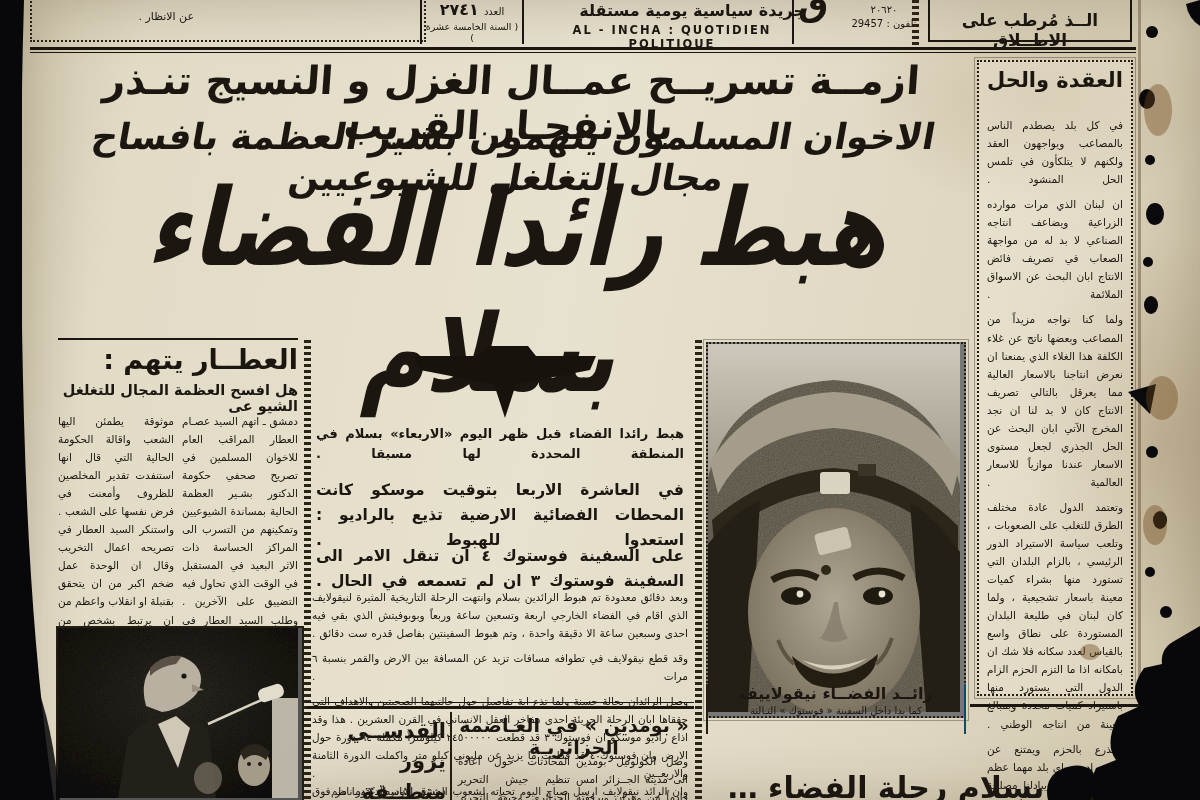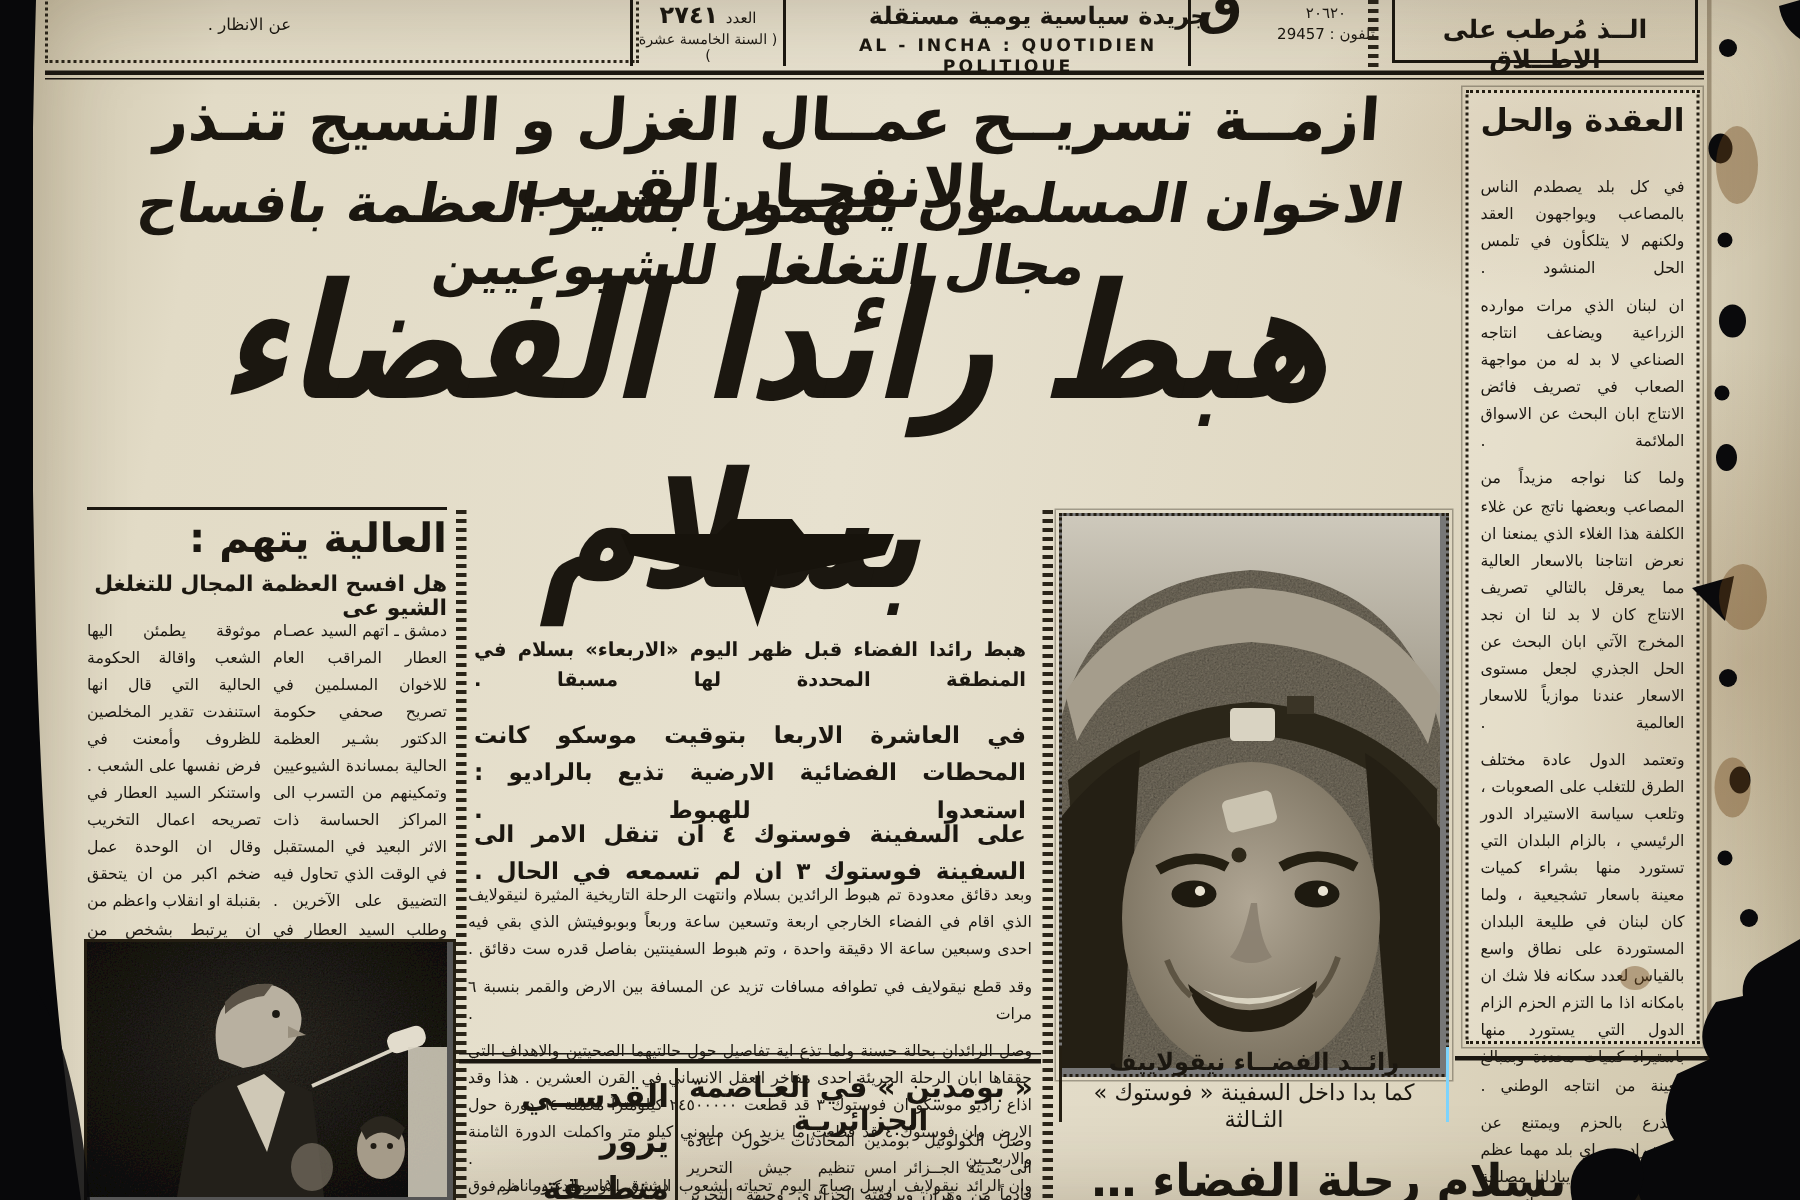--- a/index.html
+++ b/index.html
@@ -87,21 +87,21 @@
       <p>ولما كنا نواجه مزيداً من المصاعب وبعضها ناتج عن غلاء الكلفة هذا الغلاء الذي يمنعنا ان نعرض انتاجنا بالاسعار العالية مما يعرقل بالتالي تصريف الانتاج كان لا بد لنا ان نجد المخرج الآتي ابان البحث عن الحل الجذري لجعل مستوى الاسعار عندنا موازياً للاسعار العالمية .</p>
       <p>وتعتمد الدول عادة مختلف الطرق للتغلب على الصعوبات ، وتلعب سياسة الاستيراد الدور الرئيسي ، بالزام البلدان التي تستورد منها بشراء كميات معينة باسعار تشجيعية ، ولما كان لبنان في طليعة البلدان المستوردة على نطاق واسع بالقياس لعدد سكانه فلا شك ان بامكانه اذا ما التزم الحزم الزام الدول التي يستورد منها باستيراد كميات محددة وبمبالغ معينة من انتاجه الوطني .</p>
       <p>فيتذرع بالحزم ويمتنع عن الاستيراد من اي بلد مهما عظم شأنه ان كان لا يبادلنا مصلحة بمصلحة وفائدة بفائدة .</p>
 
     </div>
 
   </div>
   <div class="abs rule-h" style="left:970px;top:704px;width:170px;height:3px;"></div>
 
   <div class="abs rule-h" style="left:58px;top:338px;width:240px;height:2px;"></div>
-  <div class="abs rtl b" style="left:58px;top:344px;width:240px;font-size:27px;letter-spacing:-1px;">العالية يتهم :</div>
+  <div class="abs rtl b" style="left:58px;top:344px;width:240px;font-size:27px;letter-spacing:-1px;">العطــار يتهم :</div>
   <div class="abs rtl b" style="left:58px;top:382px;width:240px;font-size:14.5px;">هل افسح العظمة المجال للتغلغل الشيو عى</div>
   <div class="abs rtl tiny just prelines" style="left:182px;top:412px;width:116px;">دمشق ـ اتهم السيد عصـام العطار المراقب العام للاخوان المسلمين في تصريح صحفي حكومة الدكتور بشـير العظمة الحالية بمساندة الشيوعيين وتمكينهم من التسرب الى المراكز الحساسة ذات الاثر البعيد في المستقبل في الوقت الذي تحاول فيه التضييق على الآخرين .
 وطلب السيد العطار في تصريحه من رئيس الجمهورية اقامة حكومة</div>
   <div class="abs rtl tiny just prelines" style="left:58px;top:412px;width:116px;">موثوقة يطمئن اليها الشعب واقالة الحكومة الحالية التي قال انها استنفدت تقدير المخلصين للظروف وأمعنت في فرض نفسها على الشعب .
 واستنكر السيد العطار في تصريحه اعمال التخريب وقال ان الوحدة عمل ضخم اكبر من ان يتحقق بقنبلة او انقلاب واعظم من ان يرتبط بشخص من الاشخاص مهما كان .</div>
 
   <div class="abs photo-frame" style="left:56px;top:626px;width:244px;height:174px;">
     <svg width="240" height="170" viewBox="0 0 240 170">
       <defs>
         <filter id="grain">
@@ -196,23 +196,23 @@
       <circle cx="174" cy="250" r="3.4" fill="#e8e2d2"></circle>
 
       <path d="M126 258 Q120 286 112 294 Q126 302 140 294 Q132 284 130 258 Z" fill="#8a8070" opacity=".9"></path>
       <path d="M84 312 Q126 348 170 310 Q168 330 148 340 Q126 348 104 340 Q88 330 84 312 Z" fill="#241e12"></path>
       <path d="M94 316 Q126 336 160 314 Q126 328 94 316 Z" fill="#d8d2c0"></path>
       <path d="M70 296 Q76 312 86 320" stroke="#5d5443" stroke-width="4" fill="none"></path>
       <path d="M184 294 Q178 312 168 320" stroke="#5d5443" stroke-width="4" fill="none"></path>
     </svg>
   </div>
 
-  <div class="abs rtl center" style="left:706px;top:698px;width:256px;height:50px;border-right:2px solid #7dd3fc;border-left:2px solid #241e12;">
+  <div class="abs rtl center" style="left:706px;top:684px;width:256px;height:50px;border-right:2px solid #0c4a6e;border-left:2px solid #241e12;">
     <div class="b" style="font-size:16px;">رائــد الفضــاء نيقولاييف</div>
-    <div style="font-size:15px;margin-top:2px;">كما بدا داخل السفينة « فوستوك » الثـالثة</div>
+    <div style="font-size:10px;margin-top:2px;">كما بدا داخل السفينة « فوستوك » الثـالثة</div>
   </div>
 
   <div class="abs rtl b" style="left:700px;top:770px;width:440px;font-size:30px;white-space:nowrap;overflow:hidden;">انتهت بسلام رحلة الفضاء …</div>
 
   <div class="abs rule-h" style="left:306px;top:702px;width:388px;height:1px;"></div>
   <div class="abs rule-h" style="left:306px;top:706px;width:388px;height:3px;"></div>
 
   <div class="abs rtl b prelines" style="left:312px;top:716px;width:134px;font-size:21px;line-height:1.45;">القدســي يزور
 منطــقة الجبهــة</div>
   <div class="abs rtl tiny prelines" style="left:312px;top:782px;width:134px;">دمشق ـ غادر الدكتور ناظم

